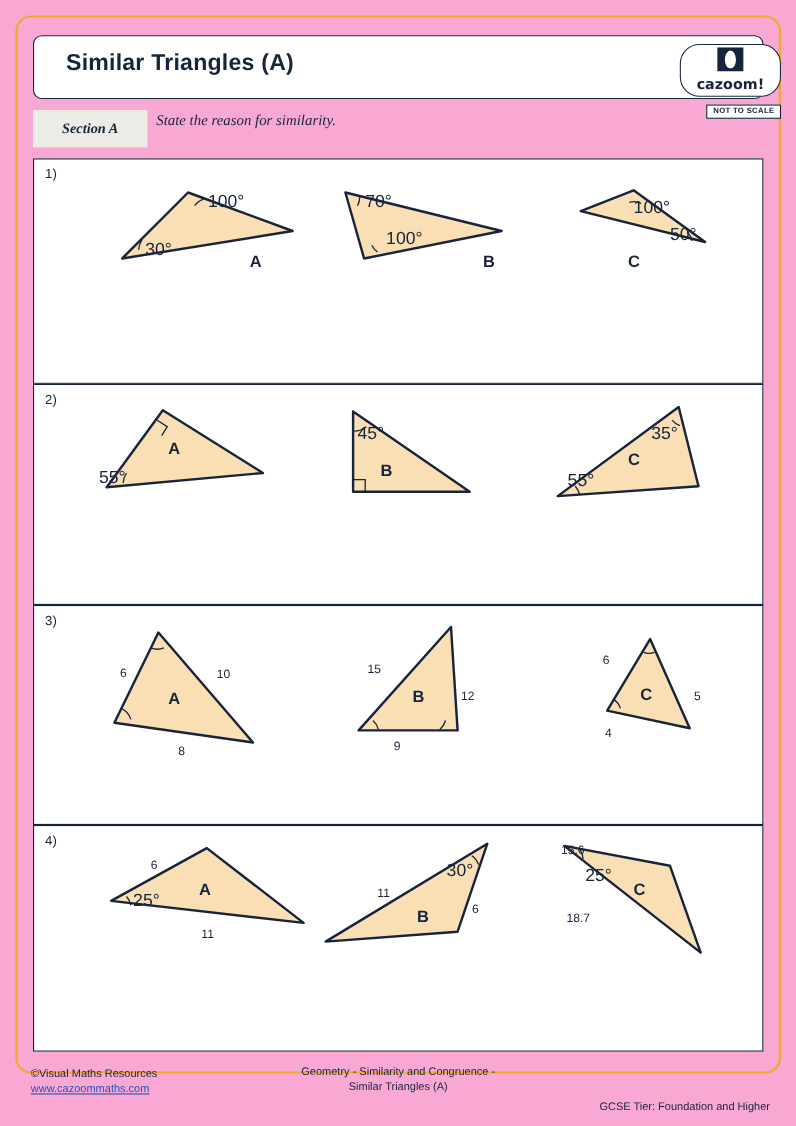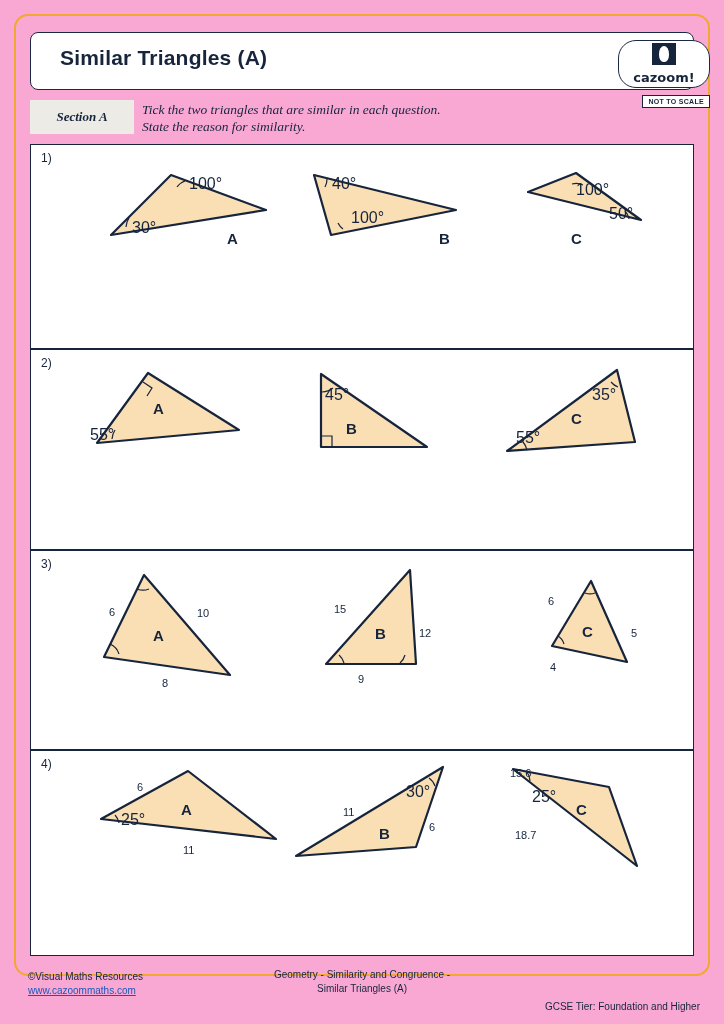--- a/index.html
+++ b/index.html
@@ -195,21 +195,20 @@
   <div class="title">Similar Triangles (A)</div>
 
   <div class="logo">
     <div class="logo-glyph"></div>
     <div class="logo-text">cazoom!</div>
   </div>
   <div class="not-to-scale">NOT TO SCALE</div>
 
   <div class="section-label">Section A</div>
   <div class="instructions">
-    <div>Tick the two triangles that are similar in each question.</div>
     <div>State the reason for similarity.</div>
   </div>
 
   <div class="qbox" style="top:144px; height:205px;">
     <div class="qnum">1)</div>
 
     <svg width="664" height="205">
 
       <polygon class="tri" points="80,90 140,30 235,65"></polygon>
       <path class="arc" d="M 146,42 A 16,16 0 0 1 154,36"></path>
@@ -221,21 +220,21 @@
 
       <polygon class="tri" points="497,47 610,75 545,28"></polygon>
       <path class="arc" d="M 541,39 A 15,15 0 0 1 552,40"></path>
       <path class="arc" d="M 594,66 A 15,15 0 0 1 598,74"></path>
     </svg>
 
     <div class="ang" style="left:158px; top:30px;">100°</div>
     <div class="ang" style="left:101px; top:74px;">30°</div>
     <div class="tri-label" style="left:196px; top:85px;">A</div>
 
-    <div class="ang" style="left:301px; top:30px;">40°</div>
+    <div class="ang" style="left:301px; top:30px;">70°</div>
     <div class="ang" style="left:320px; top:64px;">100°</div>
     <div class="tri-label" style="left:408px; top:85px;">B</div>
 
     <div class="ang" style="left:545px; top:36px;">100°</div>
     <div class="ang" style="left:578px; top:60px;">50°</div>
     <div class="tri-label" style="left:540px; top:85px;">C</div>
   </div>
 
   <div class="qbox" style="top:349px; height:201px;">
     <div class="qnum">2)</div>

